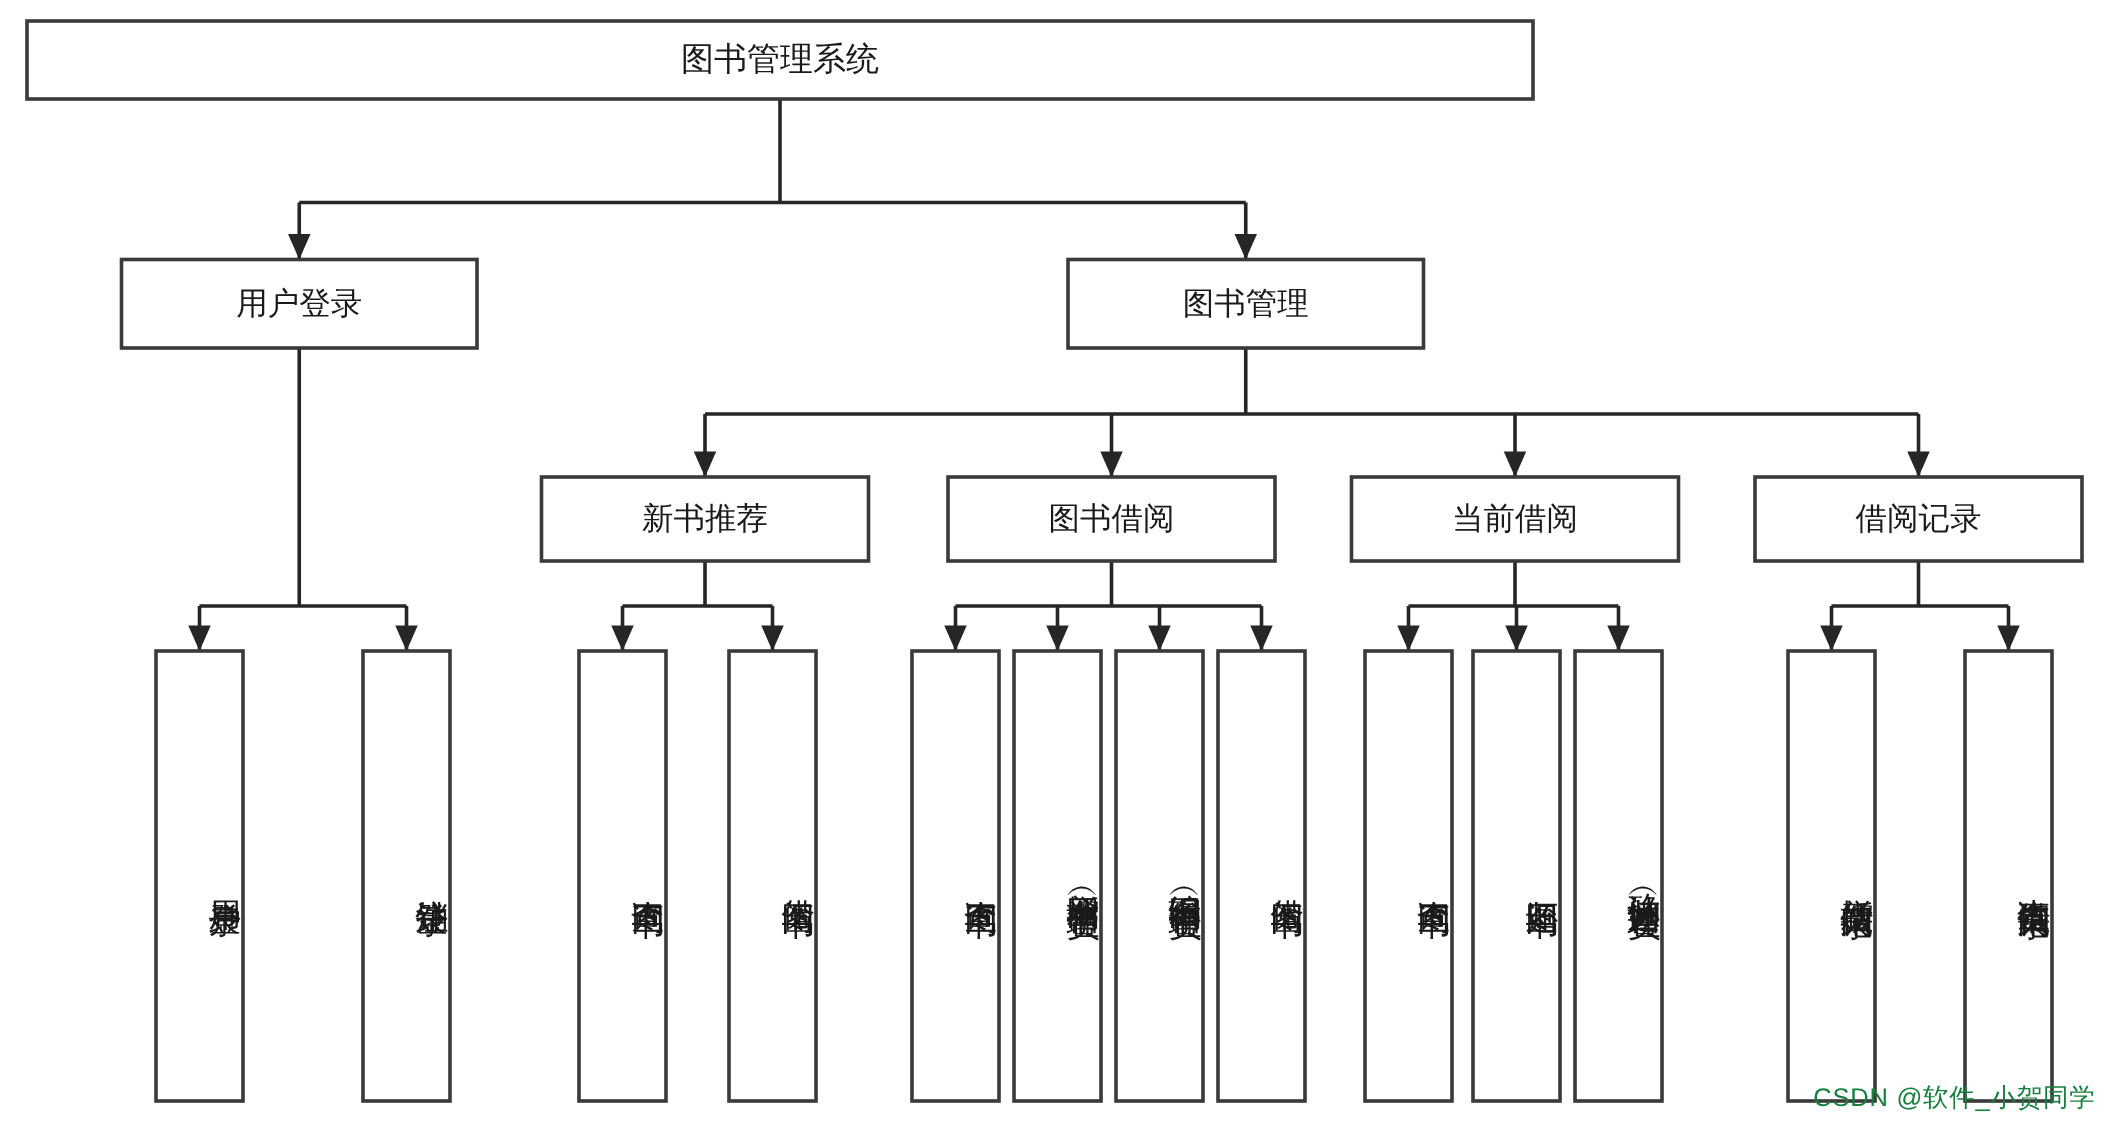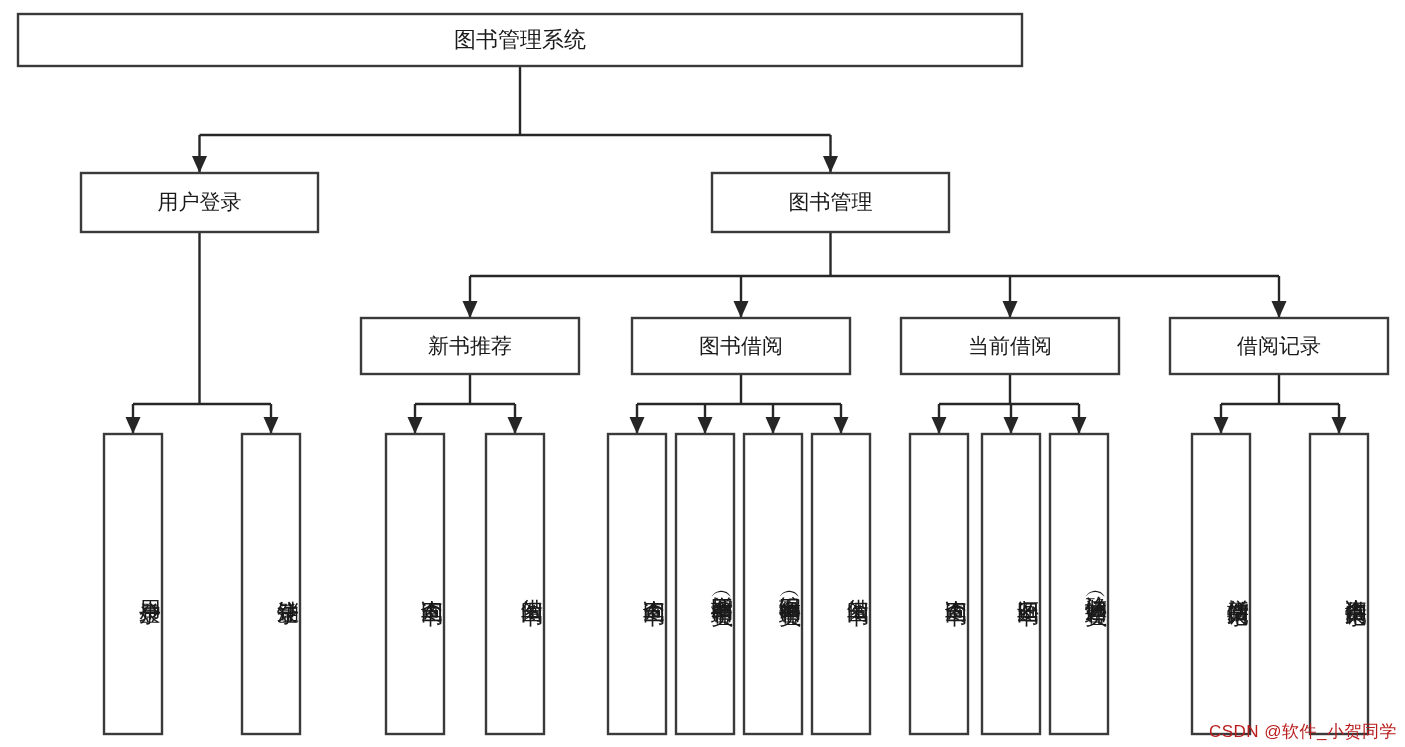--- a/index.html
+++ b/index.html
@@ -64,21 +64,21 @@
     justify-content: center;
     white-space: nowrap;
     pointer-events: none;
   }
   .watermark {
     position: absolute;
     right: 8px;
     bottom: 4px;
     font-family: "Liberation Sans", "DejaVu Sans", sans-serif;
     font-size: 17px;
-    color: #b91c1c;
+    color: #15803d;
     white-space: nowrap;
     letter-spacing: 0.5px;
   }
 </style>
 </head>
 <body>
 
 <div id="diagram-root">
 
   <svg class="diagram" viewBox="0 0 1405 747">

